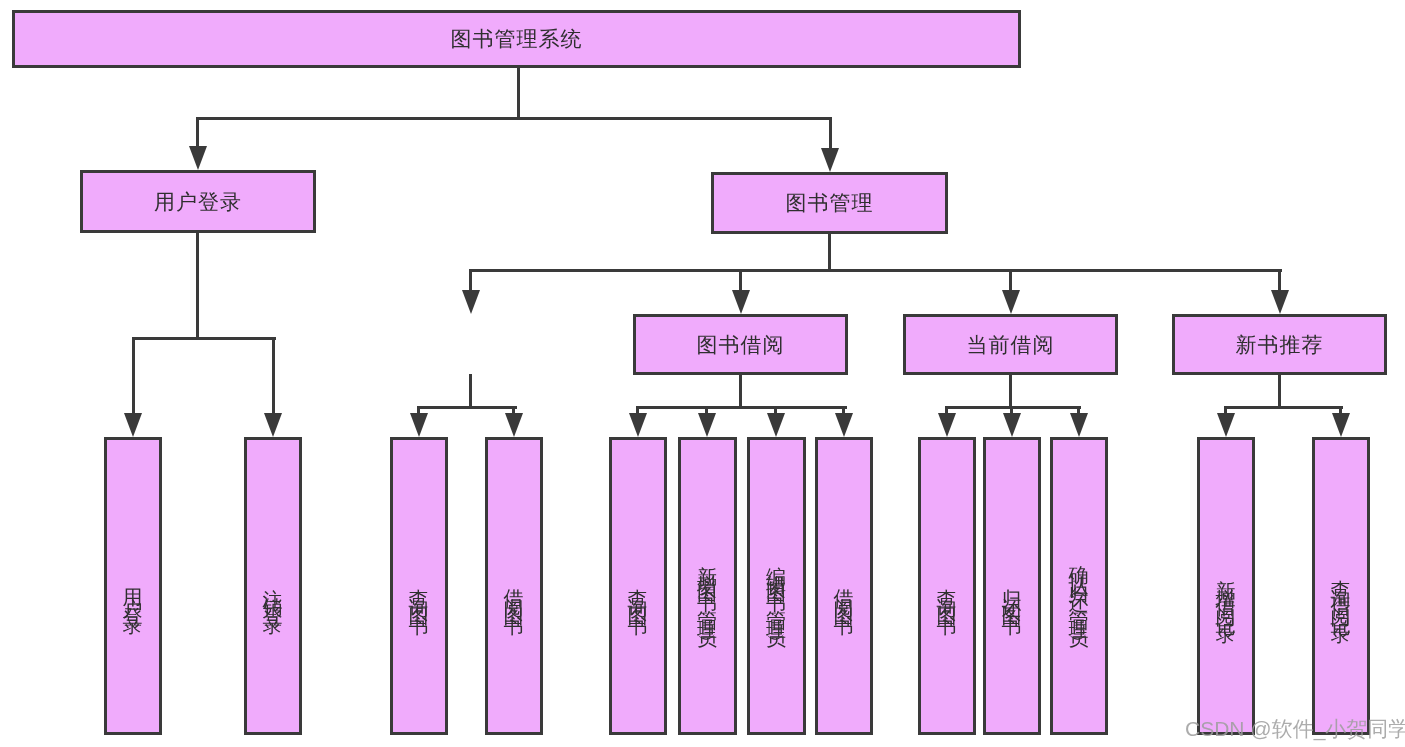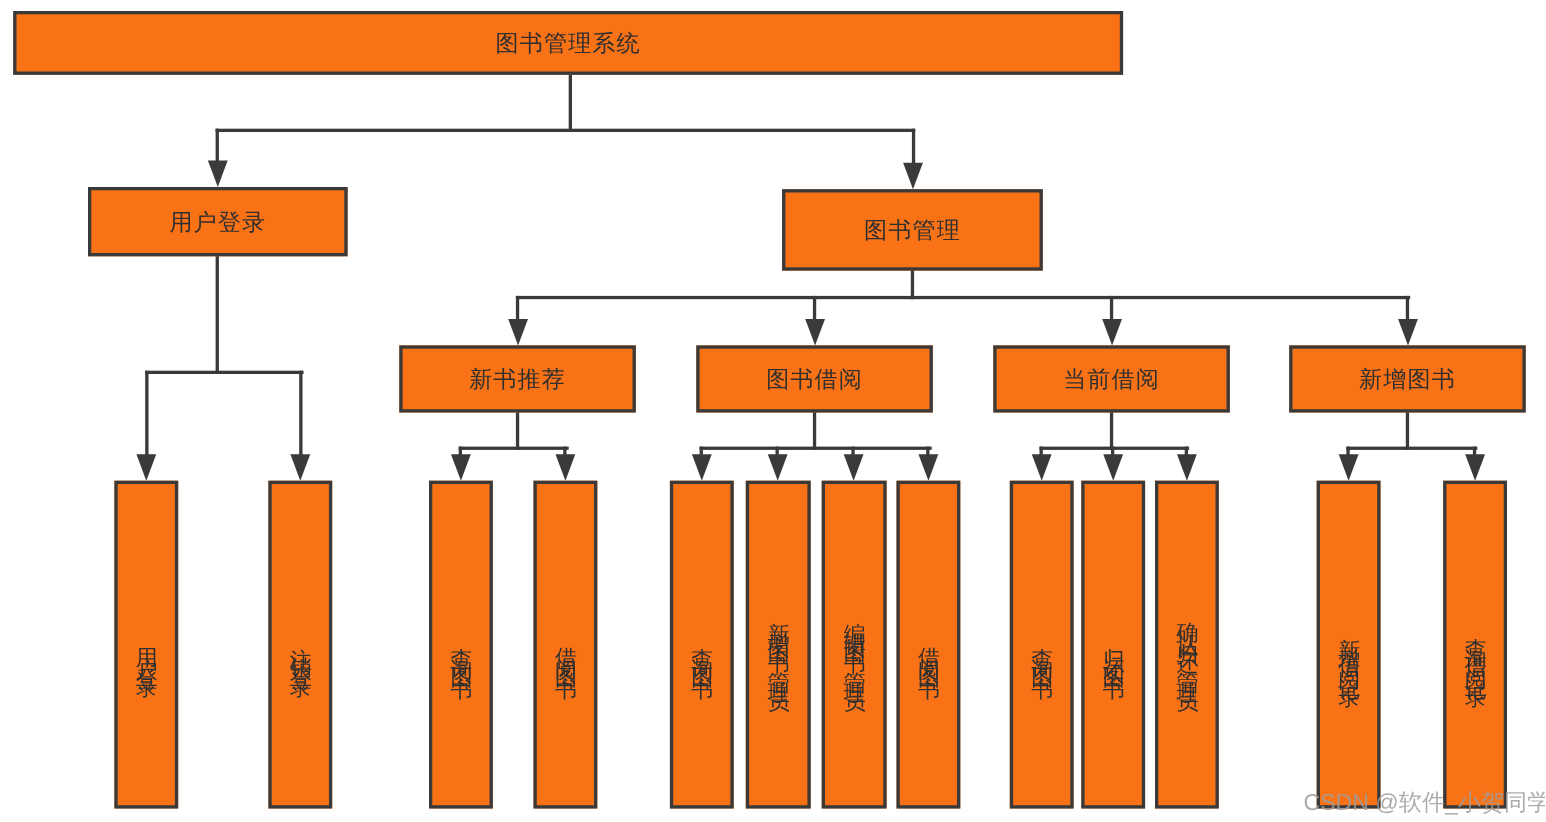--- a/index.html
+++ b/index.html
@@ -7,21 +7,21 @@
     --ink:#2f2f2f;
     --watermark:#9e9e9e;
     --bg:#ffffff;
   }
   html,body{margin:0;padding:0;background:var(--bg);}
   .canvas{
     position:relative;width:1405px;height:747px;background:var(--bg);
     font-family:"Liberation Sans","DejaVu Sans",sans-serif;overflow:hidden;
   }
   .box{
-    position:absolute;background:#f97316;border:3px solid var(--line);
+    position:absolute;background:#f0abfc;border:3px solid var(--line);
     box-sizing:border-box;display:flex;align-items:center;justify-content:center;
     color:var(--ink);z-index:2;
   }
   .box .lbl{font-size:21px;letter-spacing:1px;white-space:nowrap;}
   .leaf .lbl{
     writing-mode:vertical-rl;text-orientation:mixed;
     font-size:20px;letter-spacing:9px;line-height:1;padding-top:9px;
   }
   .hline,.vline{position:absolute;background:var(--line);z-index:1;}
   .hline{height:3px;}
@@ -41,35 +41,32 @@
 
 <div class="canvas">
 
   <div class="box" style="left:12px;top:10px;width:1009px;height:58px">
     <span class="lbl">图书管理系统</span>
   </div>
 
   <div class="box" style="left:80px;top:170px;width:236px;height:63px">
     <span class="lbl">用户登录</span>
   </div>
-  <div class="box" style="left:711px;top:172px;width:237px;height:74px">
+  <div class="box" style="left:711px;top:172px;width:237px;height:62px">
     <span class="lbl">图书管理</span>
   </div>
 
-  <div class="box" style="left:363px;top:314px;width:215px;height:61px">
-    <span class="lbl">新书推荐</span>
-  </div>
   <div class="box" style="left:903px;top:314px;width:215px;height:61px">
     <span class="lbl">当前借阅</span>
   </div>
   <div class="box" style="left:633px;top:314px;width:215px;height:61px">
     <span class="lbl">图书借阅</span>
   </div>
   <div class="box" style="left:1172px;top:314px;width:215px;height:61px">
-    <span class="lbl">新增图书</span>
+    <span class="lbl">新书推荐</span>
   </div>
 
   <div class="box leaf" style="left:104px;top:437px;width:58px;height:298px">
     <span class="lbl">用户登录</span>
   </div>
   <div class="box leaf" style="left:244px;top:437px;width:58px;height:298px">
     <span class="lbl">注销登录</span>
   </div>
 
   <div class="box leaf" style="left:390px;top:437px;width:58px;height:298px">

